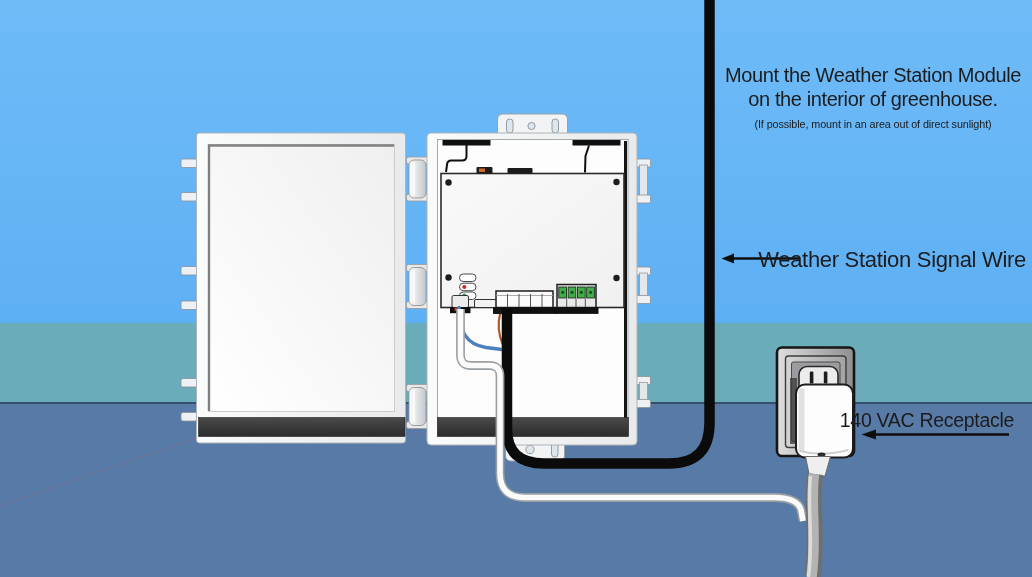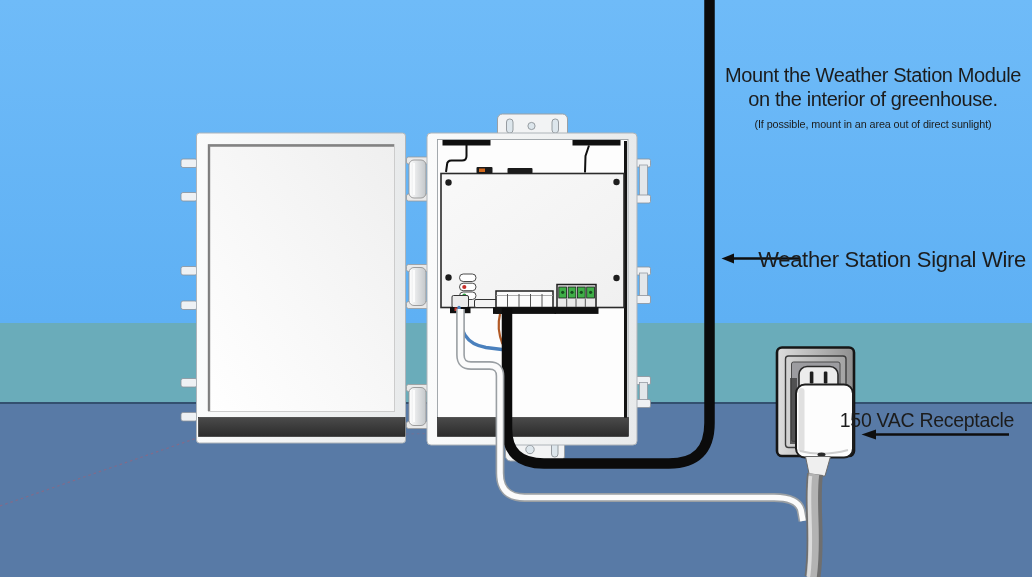--- a/index.html
+++ b/index.html
@@ -240,15 +240,15 @@
   </svg>
 
   <div class="txt instruction">
     <div class="big">Mount the Weather Station Module</div>
     <div class="big">on the interior of greenhouse.</div>
     <div class="note">(If possible, mount in an area out of direct sunlight)</div>
   </div>
 
   <div class="txt label-signal">Weather Station Signal Wire</div>
 
-  <div class="txt label-receptacle">150 VAC Receptacle</div>
+  <div class="txt label-receptacle">140 VAC Receptacle</div>
 
 </div>
 
 </body></html>

